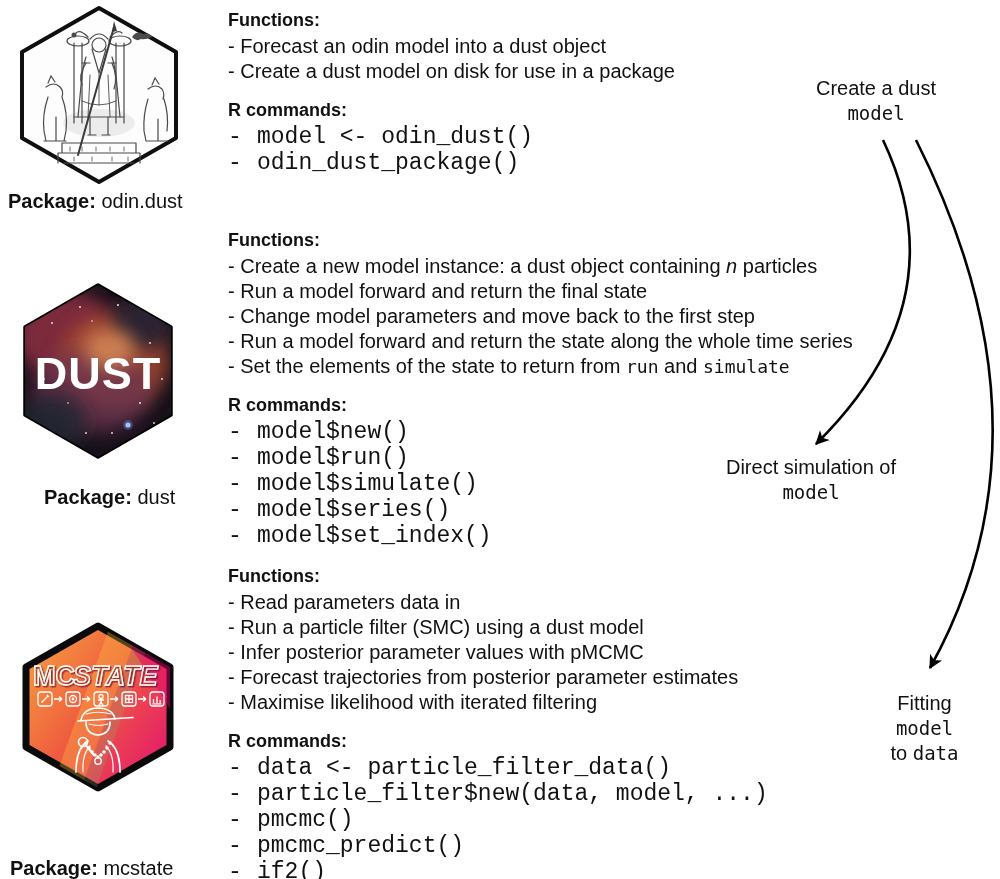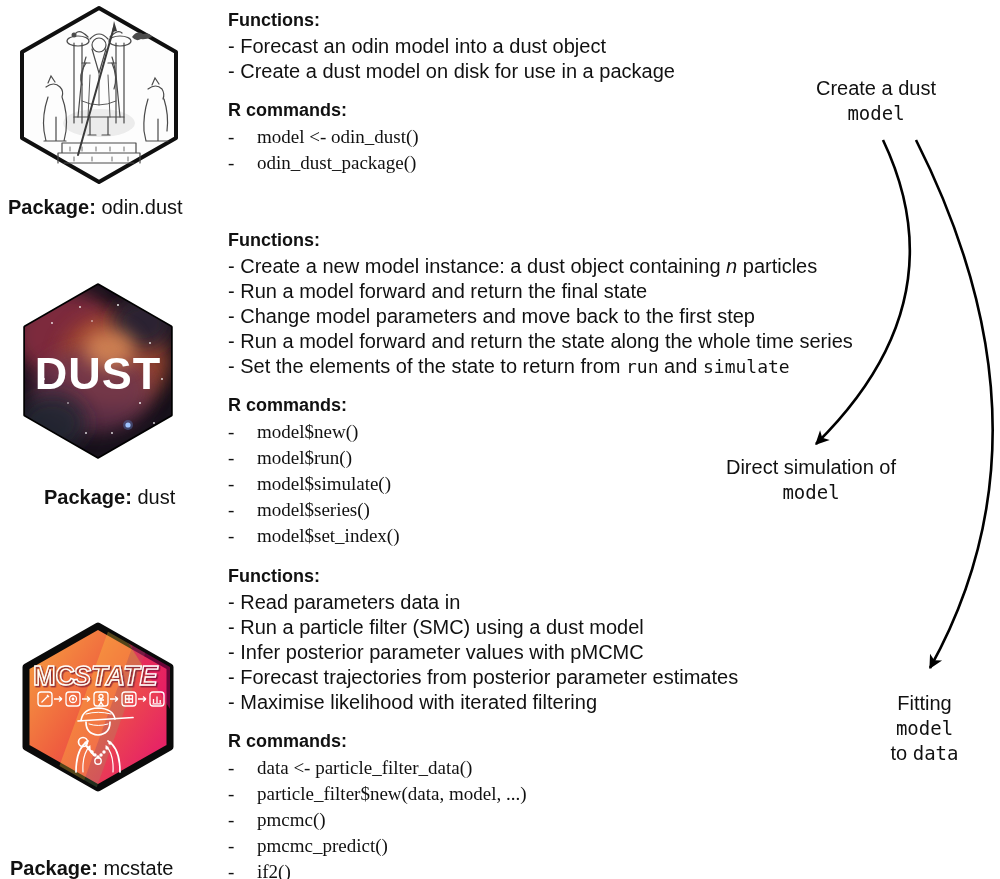--- a/index.html
+++ b/index.html
@@ -7,21 +7,21 @@
     width:1000px;height:879px;position:relative;overflow:hidden;
     background:#ffffff;color:#111;
     font-family:"Liberation Sans",sans-serif;
   }
   .sec{position:absolute;width:665px;}
   .title{font-size:18px;line-height:24px;font-weight:bold;margin:0 0 2px 0;}
   .title.cmds{margin-top:14px;}
   .fn{font-size:20px;line-height:25px;}
   .fn .mono{font-family:"DejaVu Sans Mono","Liberation Mono",monospace;font-size:18px;}
   .fn em{font-style:italic;}
-  .cmd{font-family:Liberation Serif, serif;font-size:19px;line-height:26px;white-space:pre;}
+  .cmd{font-family:Liberation Mono, monospace;font-size:23px;line-height:26px;white-space:pre;}
   .cdash{display:inline-block;width:29px;}
   .pkg{position:absolute;font-size:20px;line-height:26px;}
   .pkg b{font-weight:bold;}
   .logo{position:absolute;}
   .ann{position:absolute;text-align:center;}
   .ann-line{font-size:20px;line-height:25px;}
   .ann-code{font-family:"DejaVu Sans Mono","Liberation Mono",monospace;font-size:19px;line-height:25px;}
   .code-inline{font-family:"DejaVu Sans Mono","Liberation Mono",monospace;font-size:19px;}
   #arrows{position:absolute;left:0;top:0;pointer-events:none;}
   .arrow{fill:none;stroke:#000;stroke-width:2.6px;}
@@ -57,21 +57,21 @@
 
     <path d="M30,78 l3,-7 l4,6 M28,82 q8,-6 14,0 q4,4 2,10 M30,92 q-6,18 -4,34 l2,10 M44,92 q6,16 4,34 l-2,10 M26,136 h22 M38,112 v24"></path>
 
     <path d="M134,80 l3,-7 l4,6 M130,84 q8,-6 14,0 q3,5 1,10 M130,94 q-5,16 -4,32 l2,10 M146,94 q5,16 3,32 M128,136 h22 M140,114 v22"></path>
 
     <path d="M114,32 q5,-7 11,-3 q7,-2 9,3 q-7,3 -11,2 q-5,3 -9,-2" fill="#4a4a4a" stroke="none"></path>
     <circle cx="56" cy="30" r="2.5" fill="#4a4a4a" stroke="none"></circle>
   </g>
 </svg>
 
-<div class="pkg" style="left:8px;top:194px"><b>Package:</b> <span>odin.dust</span></div>
+<div class="pkg" style="left:8px;top:188px"><b>Package:</b> <span>odin.dust</span></div>
 
 <svg class="logo" style="left:22px;top:283px" width="152" height="176" viewBox="0 0 152 176">
   <defs>
     <clipPath id="dusthexclip">
         <polygon points="76,2 149,44 149,132 76,174 3,132 3,44"></polygon>
       </clipPath>
     <filter id="b8" x="-60%" y="-60%" width="220%" height="220%">
         <feGaussianBlur stdDeviation="9"></feGaussianBlur>
       </filter>
   </defs>

